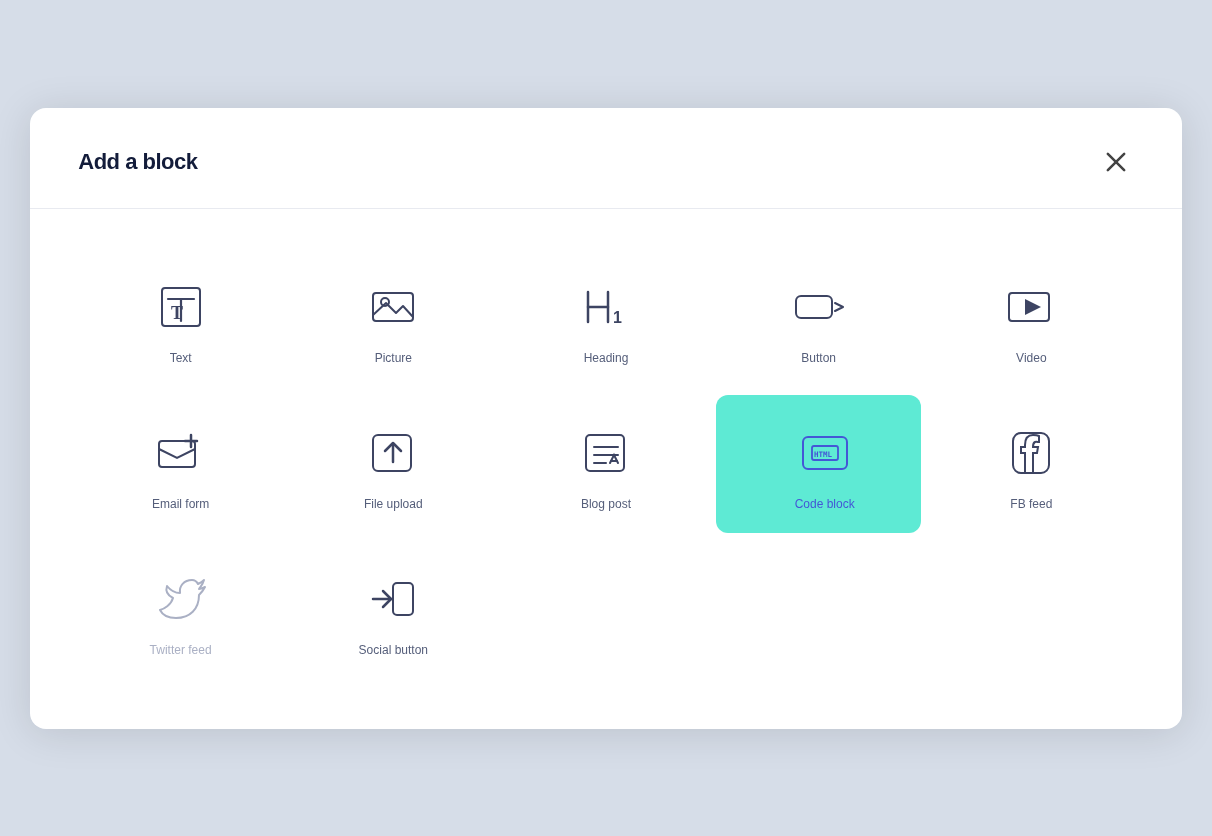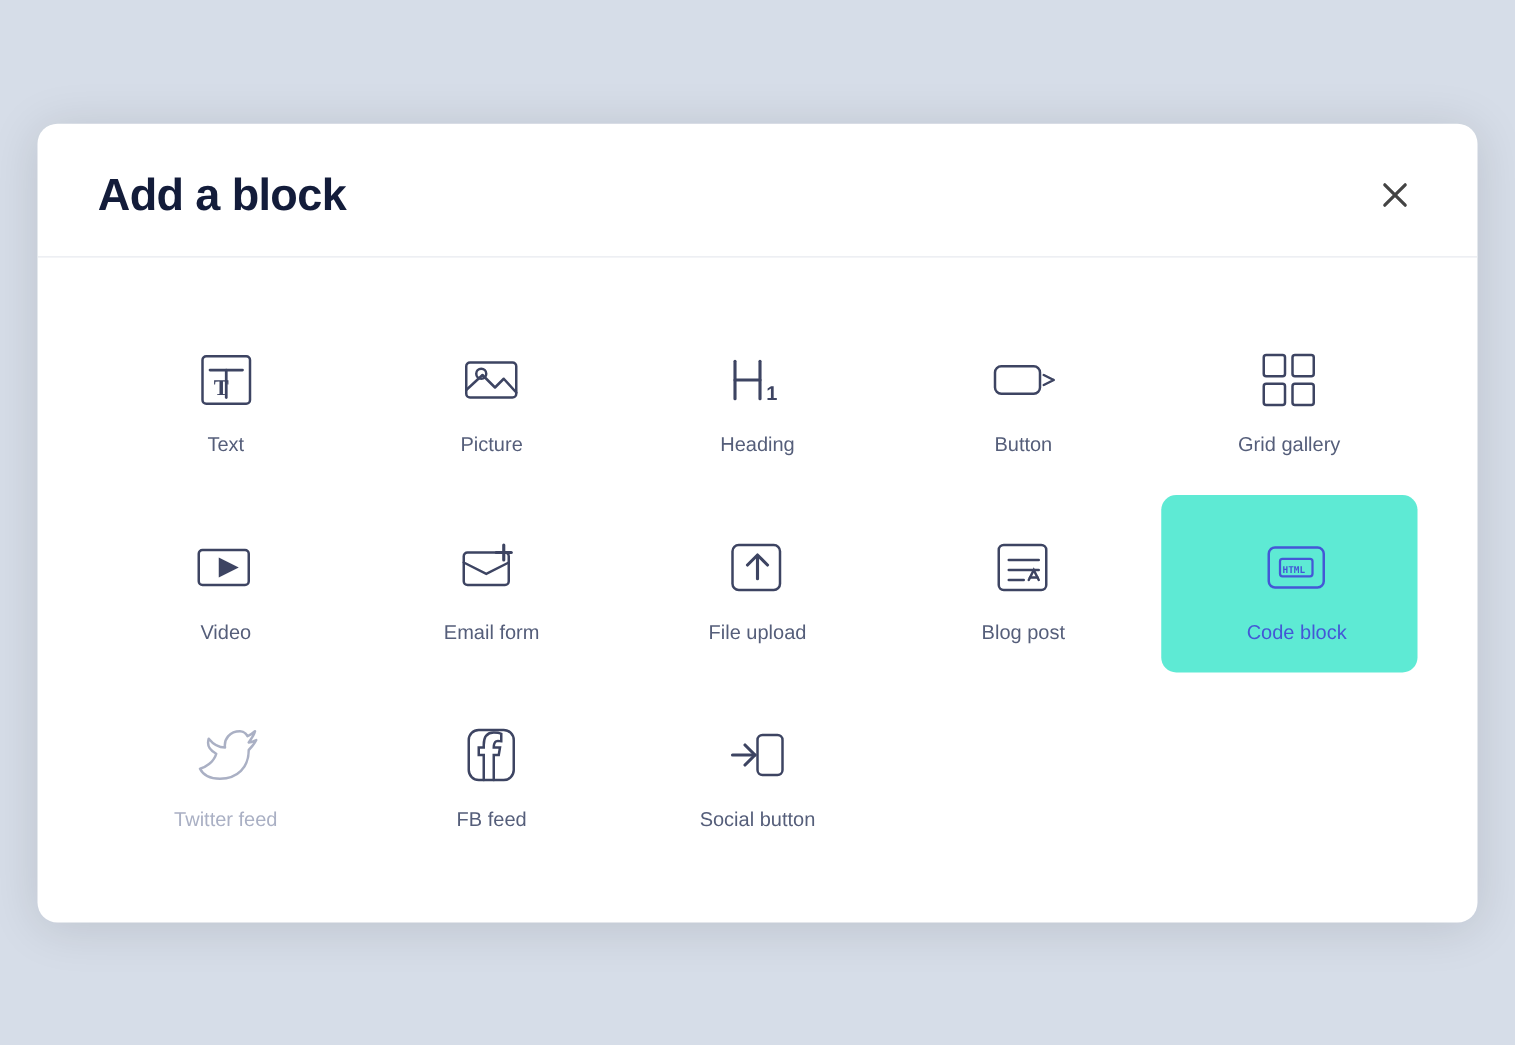--- a/index.html
+++ b/index.html
@@ -22,21 +22,21 @@
       overflow: hidden;
     }
     .modal-header {
       padding: 36px 48px 28px;
       border-bottom: 1.5px solid #e8eaf0;
       display: flex;
       justify-content: space-between;
       align-items: center;
     }
     .modal-title {
-      font-size: 36px;
+      font-size: 22px;
       font-weight: 800;
       color: #131c3a;
       letter-spacing: -0.5px;
     }
     .close-btn {
       background: none;
       border: none;
       cursor: pointer;
       padding: 4px;
       display: flex;
@@ -79,21 +79,21 @@
       display: flex;
       align-items: center;
       justify-content: center;
       margin-bottom: 14px;
     }
     .block-icon svg {
       width: 56px;
       height: 56px;
     }
     .block-label {
-      font-size: 16px;
+      font-size: 12px;
       color: #555e7a;
       font-weight: 400;
       text-align: center;
     }
     .block-item.selected .block-label {
       color: #4457d6;
       font-weight: 500;
     }
     .block-item.disabled .block-icon svg {
       stroke: #aab0c4;
@@ -155,31 +155,20 @@
             <svg viewBox="0 0 56 56" fill="none" xmlns="http://www.w3.org/2000/svg">
       <rect x="5" y="17" width="36" height="22" rx="5" stroke="#3d4462" stroke-width="2" fill="none"></rect>
       <path d="M44 24 L52 28 M44 32 L52 28" stroke="#3d4462" stroke-width="2" stroke-linecap="round" stroke-linejoin="round"></path>
     </svg>
           </div>
           <span class="block-label">Button</span>
         </button>
         <button class="block-item">
           <div class="block-icon">
             <svg viewBox="0 0 56 56" fill="none" xmlns="http://www.w3.org/2000/svg">
-      <rect x="8" y="8" width="17" height="17" rx="2" stroke="#3d4462" stroke-width="2" fill="none"></rect>
-      <rect x="31" y="8" width="17" height="17" rx="2" stroke="#3d4462" stroke-width="2" fill="none"></rect>
-      <rect x="8" y="31" width="17" height="17" rx="2" stroke="#3d4462" stroke-width="2" fill="none"></rect>
-      <rect x="31" y="31" width="17" height="17" rx="2" stroke="#3d4462" stroke-width="2" fill="none"></rect>
-    </svg>
-          </div>
-          <span class="block-label">Grid gallery</span>
-        </button>
-        <button class="block-item">
-          <div class="block-icon">
-            <svg viewBox="0 0 56 56" fill="none" xmlns="http://www.w3.org/2000/svg">
       <rect x="6" y="14" width="40" height="28" rx="3" stroke="#3d4462" stroke-width="2" fill="none"></rect>
       <polygon points="22,20 22,36 38,28" fill="#3d4462" stroke="none"></polygon>
     </svg>
           </div>
           <span class="block-label">Video</span>
         </button>
         <button class="block-item">
           <div class="block-icon">
             <svg viewBox="0 0 56 56" fill="none" xmlns="http://www.w3.org/2000/svg">
       <rect x="6" y="16" width="36" height="26" rx="3" stroke="#3d4462" stroke-width="2" fill="none"></rect>
@@ -216,36 +205,36 @@
         <button class="block-item selected">
           <div class="block-icon">
             <svg viewBox="0 0 56 56" fill="none" xmlns="http://www.w3.org/2000/svg">
       <rect x="6" y="12" width="44" height="32" rx="5" stroke="#4457d6" stroke-width="2" fill="none"></rect>
       <rect x="15" y="21" width="26" height="14" rx="2" stroke="#4457d6" stroke-width="1.8" fill="none"></rect>
       <text x="17" y="32" font-size="7.5" font-weight="700" fill="#4457d6" stroke="none" font-family="monospace">HTML</text>
     </svg>
           </div>
           <span class="block-label">Code block</span>
         </button>
-        <button class="block-item disabled">
-          <div class="block-icon">
-            <svg viewBox="0 0 56 56" fill="none" xmlns="http://www.w3.org/2000/svg">
-      <path d="M7 39 C11 38 18 34 20 27 C16 25 12 21 14 15 C18 20 22 22 27 22 C26 15 31 9 39 9 C43 9 45 13 45 13 C47 12 49 11 51 9 C50 13 48 15 46 18 C48 18 50 17 52 16 C50 20 48 22 46 24 C46 38 37 47 23 47 C16 47 10 45 7 39Z" stroke="#aab0c4" stroke-width="2" stroke-linecap="round" stroke-linejoin="round" fill="none"></path>
-    </svg>
-          </div>
-          <span class="block-label">Twitter feed</span>
-        </button>
         <button class="block-item">
           <div class="block-icon">
             <svg viewBox="0 0 56 56" fill="none" xmlns="http://www.w3.org/2000/svg">
       <rect x="10" y="8" width="36" height="40" rx="8" stroke="#3d4462" stroke-width="2" fill="none"></rect>
       <path d="M30 48 L30 28 L34 28 L35 22 L30 22 C30 22 30 18 32 17 C33 16.5 35 17 36 17 L36 11 C34 10 32 10 30 10 C24 10 22 14 22 20 L22 22 L18 22 L18 28 L22 28 L22 48" stroke="#3d4462" stroke-width="2" stroke-linecap="round" fill="none"></path>
     </svg>
           </div>
           <span class="block-label">FB feed</span>
+        </button>
+        <button class="block-item disabled">
+          <div class="block-icon">
+            <svg viewBox="0 0 56 56" fill="none" xmlns="http://www.w3.org/2000/svg">
+      <path d="M7 39 C11 38 18 34 20 27 C16 25 12 21 14 15 C18 20 22 22 27 22 C26 15 31 9 39 9 C43 9 45 13 45 13 C47 12 49 11 51 9 C50 13 48 15 46 18 C48 18 50 17 52 16 C50 20 48 22 46 24 C46 38 37 47 23 47 C16 47 10 45 7 39Z" stroke="#aab0c4" stroke-width="2" stroke-linecap="round" stroke-linejoin="round" fill="none"></path>
+    </svg>
+          </div>
+          <span class="block-label">Twitter feed</span>
         </button>
         <button class="block-item">
           <div class="block-icon">
             <svg viewBox="0 0 56 56" fill="none" xmlns="http://www.w3.org/2000/svg">
       <rect x="28" y="12" width="20" height="32" rx="4" stroke="#3d4462" stroke-width="2" fill="none"></rect>
       <line x1="8" y1="28" x2="26" y2="28" stroke="#3d4462" stroke-width="2.5" stroke-linecap="round"></line>
       <path d="M18 20 L26 28 L18 36" stroke="#3d4462" stroke-width="2.5" stroke-linecap="round" stroke-linejoin="round" fill="none"></path>
     </svg>
           </div>
           <span class="block-label">Social button</span>

